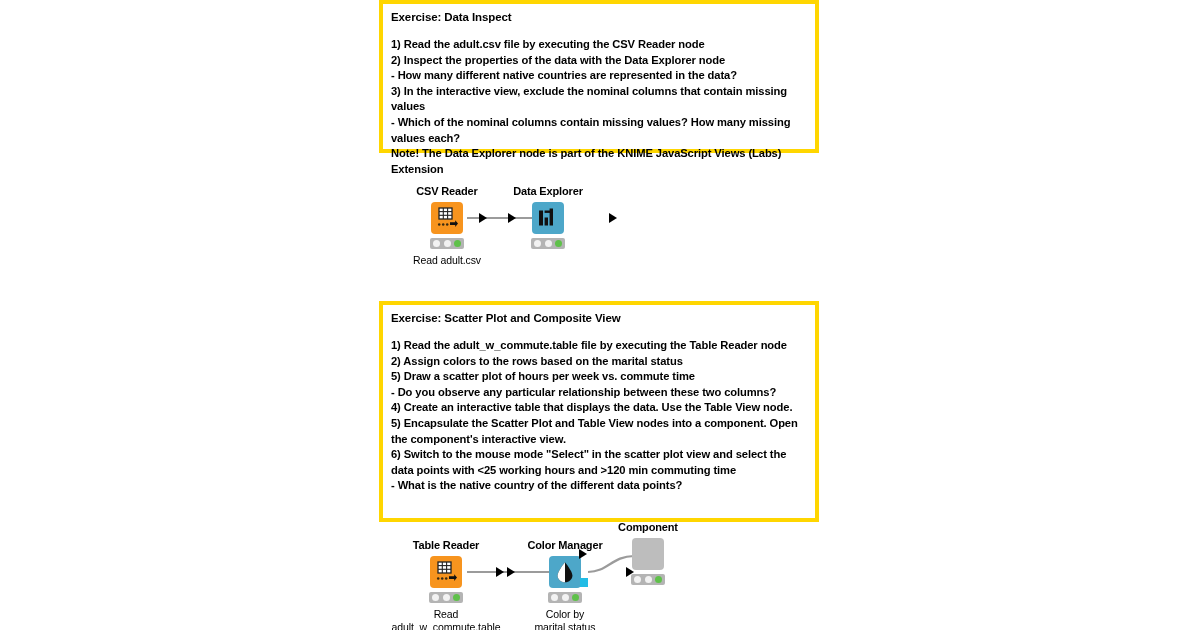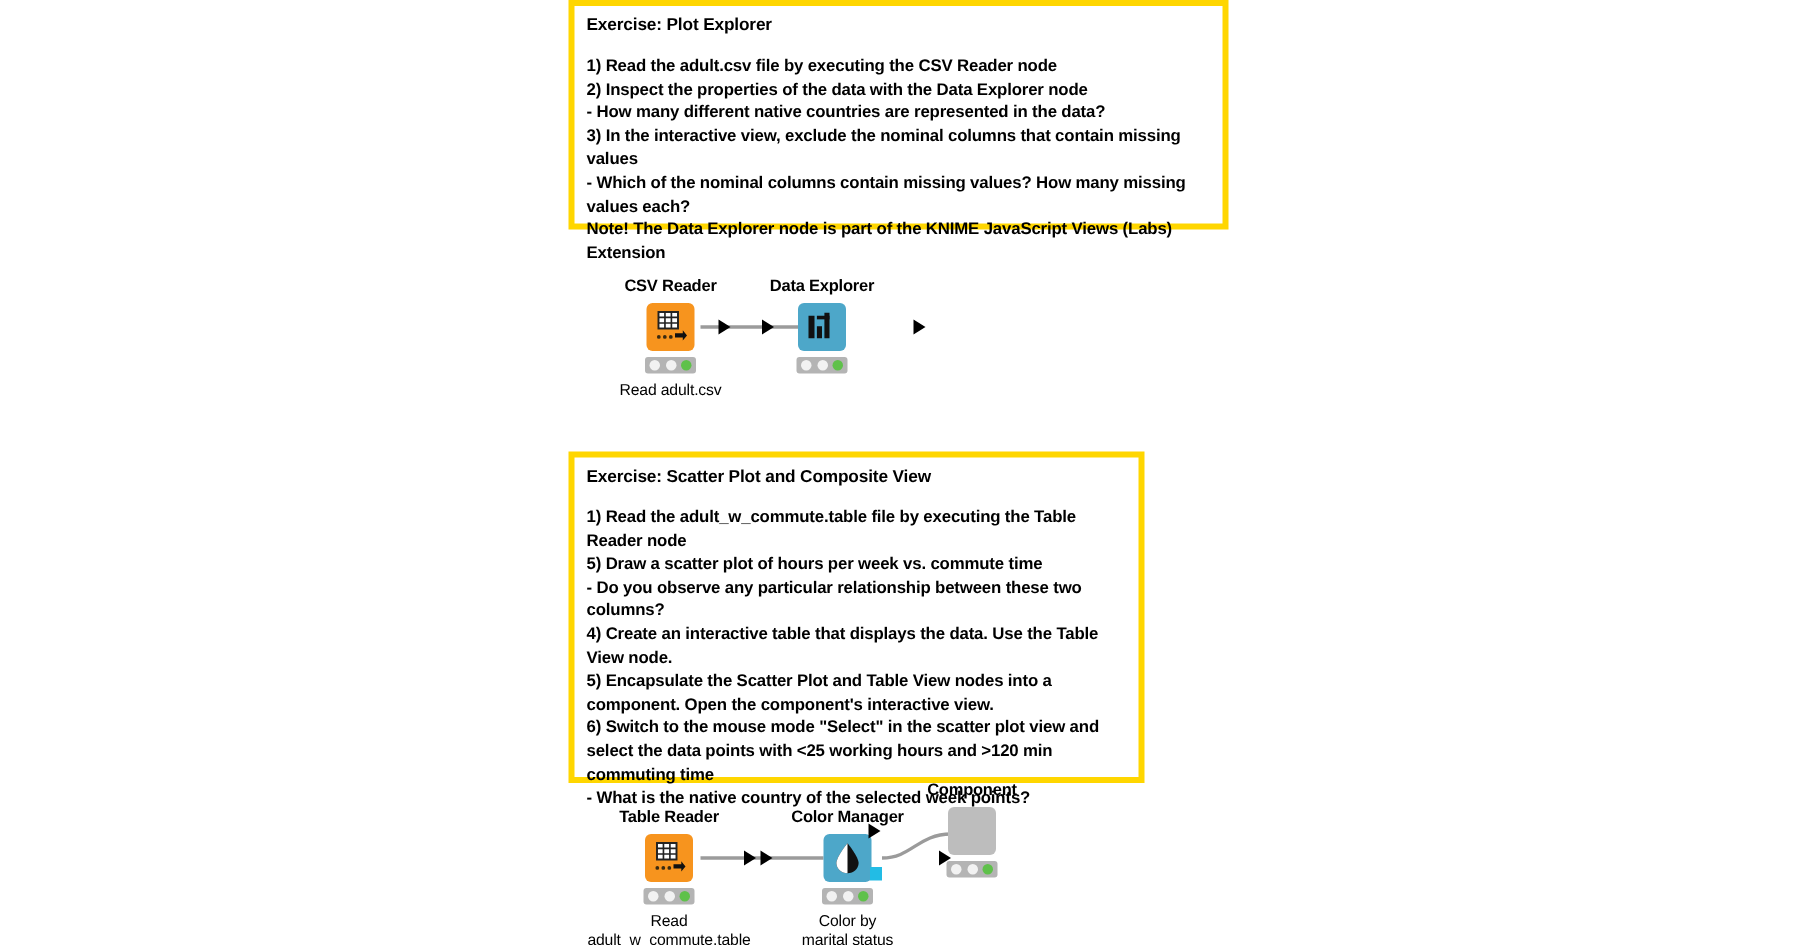--- a/index.html
+++ b/index.html
@@ -43,21 +43,21 @@
 
   #annotation-data-explorer {
     left: 379px;
     top: 0px;
     width: 440px;
     height: 153px;
   }
   #annotation-scatter-plot {
     left: 379px;
     top: 301px;
-    width: 384px;
+    width: 440px;
     height: 221px;
   }
 
   
   .workflow {
     position: absolute;
   }
   #workflow-top { left: 0; top: 0; width: 1004px; height: 630px; }
 
   .node {
@@ -152,42 +152,43 @@
     left: 0; top: 0;
     width: 1200px; height: 630px;
     pointer-events: none;
     overflow: visible;
   }
 </style>
 </head>
 <body>
 
 <div class="annotation" id="annotation-data-explorer">
-  <div class="annotation-title">Exercise: Plot Explorer</div>
+  <div class="annotation-title">Exercise: Data Inspect</div>
   <div class="annotation-body">
     <div class="line">1) Read the adult.csv file by executing the CSV Reader node</div>
     <div class="line">2) Inspect the properties of the data with the Data Explorer node</div>
     <div class="line">- How many different native countries are represented in the data?</div>
     <div class="line">3) In the interactive view, exclude the nominal columns that contain missing values</div>
     <div class="line">- Which of the nominal columns contain missing values? How many missing values each?</div>
     <div class="line"></div>
     <div class="line">Note! The Data Explorer node is part of the KNIME JavaScript Views (Labs) Extension</div>
   </div>
 </div>
 
 <div class="annotation" id="annotation-scatter-plot">
   <div class="annotation-title">Exercise: Scatter Plot and Composite View</div>
   <div class="annotation-body">
     <div class="line">1) Read the adult_w_commute.table file by executing the Table Reader node</div>
+    <div class="line">2) Assign colors to the rows based on the marital status</div>
     <div class="line">5) Draw a scatter plot of hours per week vs. commute time</div>
     <div class="line">- Do you observe any particular relationship between these two columns?</div>
     <div class="line">4) Create an interactive table that displays the data. Use the Table View node.</div>
     <div class="line">5) Encapsulate the Scatter Plot and Table View nodes into a component. Open the component's interactive view.</div>
     <div class="line">6) Switch to the mouse mode "Select" in the scatter plot view and select the data points with &lt;25 working hours and &gt;120 min commuting time</div>
-    <div class="line">- What is the native country of the selected week points?</div>
+    <div class="line">- What is the native country of the different data points?</div>
   </div>
 </div>
 
 <svg class="connector">
 
   <line x1="467" y1="218" x2="532" y2="218" stroke="#9B9B9B" stroke-width="2.2"></line>
 
   <line x1="467" y1="572" x2="549" y2="572" stroke="#9B9B9B" stroke-width="2.2"></line>
 
   <path d="M 588 572 C 608 572 612 556 634 556" fill="none" stroke="#9B9B9B" stroke-width="2.2"></path>

